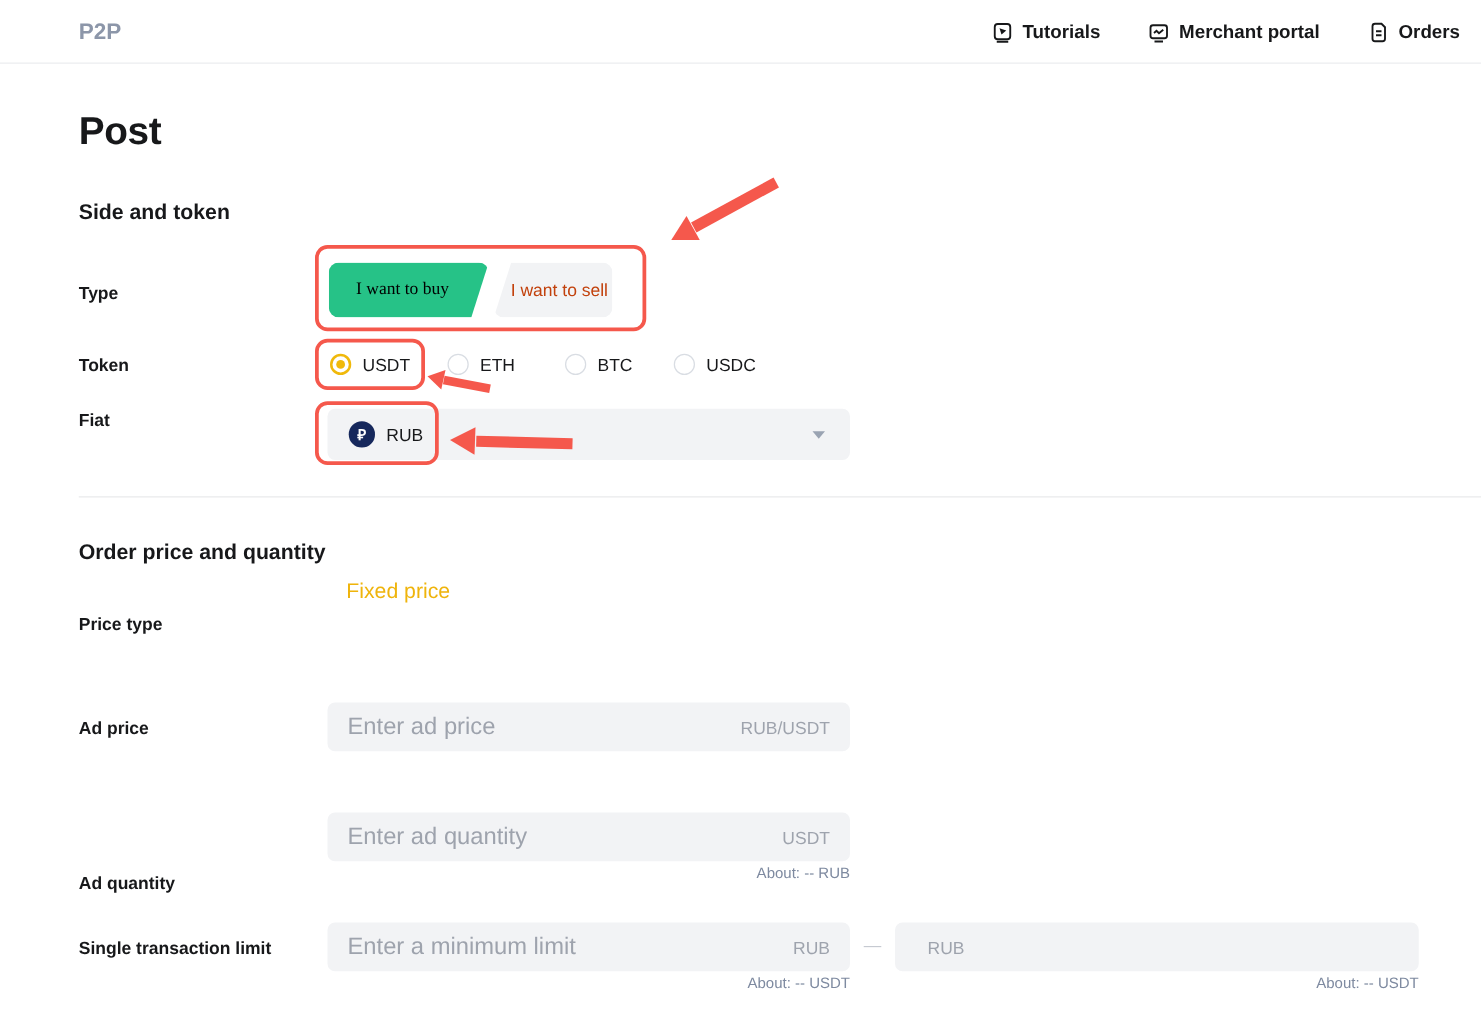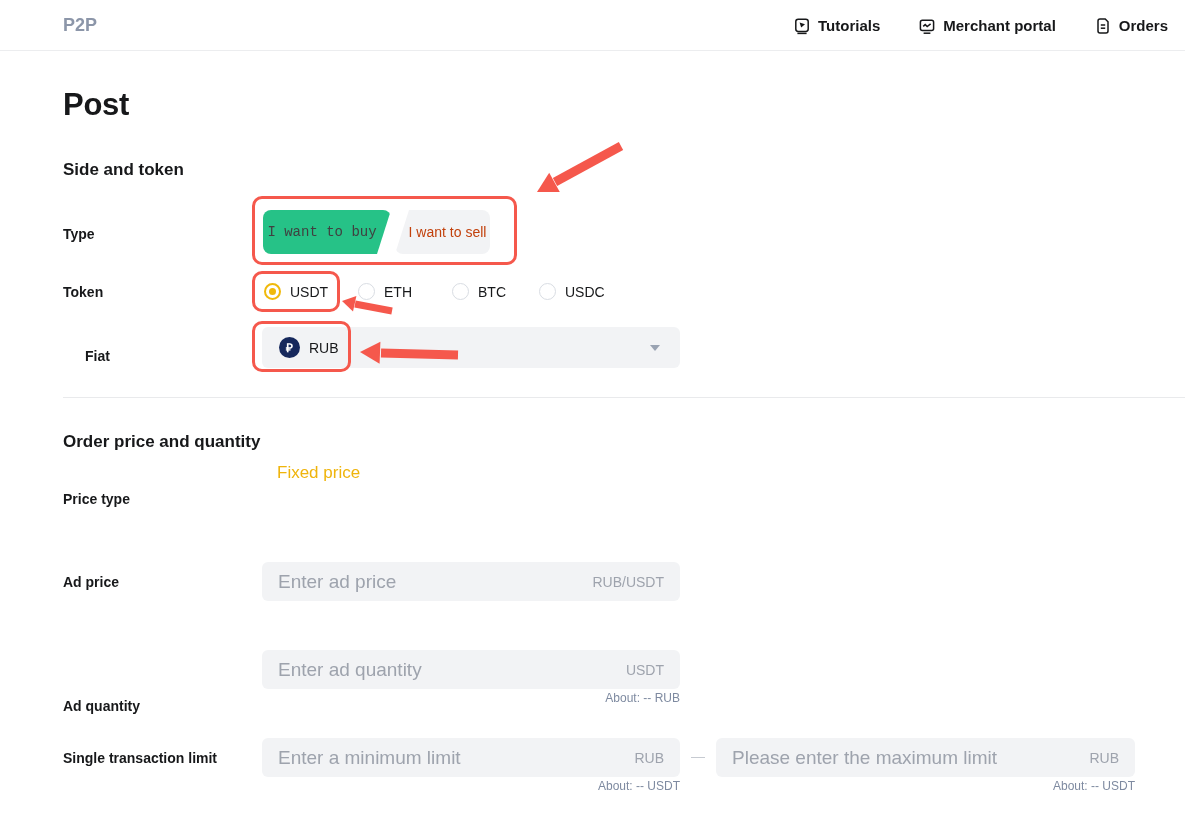--- a/index.html
+++ b/index.html
@@ -16,23 +16,23 @@
 
   
   .page-title { position:absolute; left:63px; top:87px; font-size:31px; font-weight:700; letter-spacing:-0.3px; }
   .section-heading { position:absolute; left:63px; font-size:17px; font-weight:700; }
 
   
   .row-label { position:absolute; left:63px; font-size:14px; font-weight:600; color:#17181A; }
 
   
   .toggle-group { position:absolute; left:263px; top:210px; height:44px; display:flex; }
-  .btn-buy { position:relative; width:128px; height:44px; background:#26C287; color:#404040; font-size:14px; font-weight:500;
+  .btn-buy { position:relative; width:128px; height:44px; background:#26C287; color:#000000; font-size:14px; font-weight:500;
              display:flex; align-items:center; justify-content:center; padding-right:10px; border:none; cursor:pointer;
-             font-family:Liberation Mono, monospace; border-radius:8px; clip-path:polygon(0 0,100% 0,calc(100% - 14px) 100%,0 100%); }
+             font-family:Liberation Serif, serif; border-radius:8px; clip-path:polygon(0 0,100% 0,calc(100% - 14px) 100%,0 100%); }
   .btn-sell { position:relative; width:95px; height:44px; margin-left:4px; background:#F2F3F5; color:#c2410c; font-size:14px;
              display:flex; align-items:center; justify-content:center; padding-left:10px; border:none; cursor:pointer;
              font-family:inherit; border-radius:8px; clip-path:polygon(14px 0,100% 0,100% 100%,0 100%); }
 
   
   .radio-item { position:absolute; top:283px; display:flex; align-items:center; gap:9px; font-size:14px; cursor:pointer; }
   .radio-circle { width:17px; height:17px; border-radius:50%; border:1px solid #D9DDE3; background:#fff; position:relative; flex:0 0 auto; }
   .radio-item.selected .radio-circle { border:2px solid #F0B90B; }
   .radio-item.selected .radio-circle::after { content:""; position:absolute; left:50%; top:50%; width:7px; height:7px;
              margin:-3.5px 0 0 -3.5px; border-radius:50%; background:#F0B90B; }
@@ -136,21 +136,21 @@
   <div class="radio-item" style="left:539px;">
     <span class="radio-circle"></span>
     <span>USDC</span>
   </div>
   <div class="ann-box" style="left:252px; top:271px; width:88px; height:41px;"></div>
   <svg class="ann-arrow" style="left:336px; top:290px;" width="60" height="28">
     <line x1="56" y1="21" x2="19" y2="14" stroke-width="7"></line>
     <polygon points="6,11 20.4,6 17,21.6"></polygon>
   </svg>
 
-  <div class="row-label" style="top:348px;margin-left:22px;">Fiat</div>
+  <div class="row-label" style="top:328px;">Fiat</div>
   <div class="fiat-select">
     <span class="coin">₽</span>
     <span class="fiat-value">RUB</span>
     <span class="caret-down"></span>
   </div>
   <div class="ann-box" style="left:252px; top:321px; width:99px; height:51px;"></div>
   <svg class="ann-arrow" style="left:354px; top:339px;" width="110" height="26">
     <line x1="104" y1="16" x2="27" y2="14" stroke-width="9"></line>
     <polygon points="6,13 26.4,2.8 25.6,24.8"></polygon>
   </svg>
@@ -174,19 +174,18 @@
   </div>
   <div class="about" style="left:262px; top:691px; width:418px;">About: -- RUB</div>
 
   <div class="row-label" style="top:750px;">Single transaction limit</div>
   <div class="input-box" style="left:262px; top:738px; width:418px;">
     <input type="text" placeholder="Enter a minimum limit" style="">
     <span class="unit">RUB</span>
   </div>
   <div class="limit-sep">—</div>
   <div class="input-box" style="left:716px; top:738px; width:419px;">
-    <input type="text" placeholder="Please enter the maximum limit" style="">
     <span class="unit">RUB</span>
   </div>
   <div class="about" style="left:262px; top:779px; width:418px;">About: -- USDT</div>
   <div class="about" style="left:716px; top:779px; width:419px;">About: -- USDT</div>
 
 </div>
 
 </body></html>

